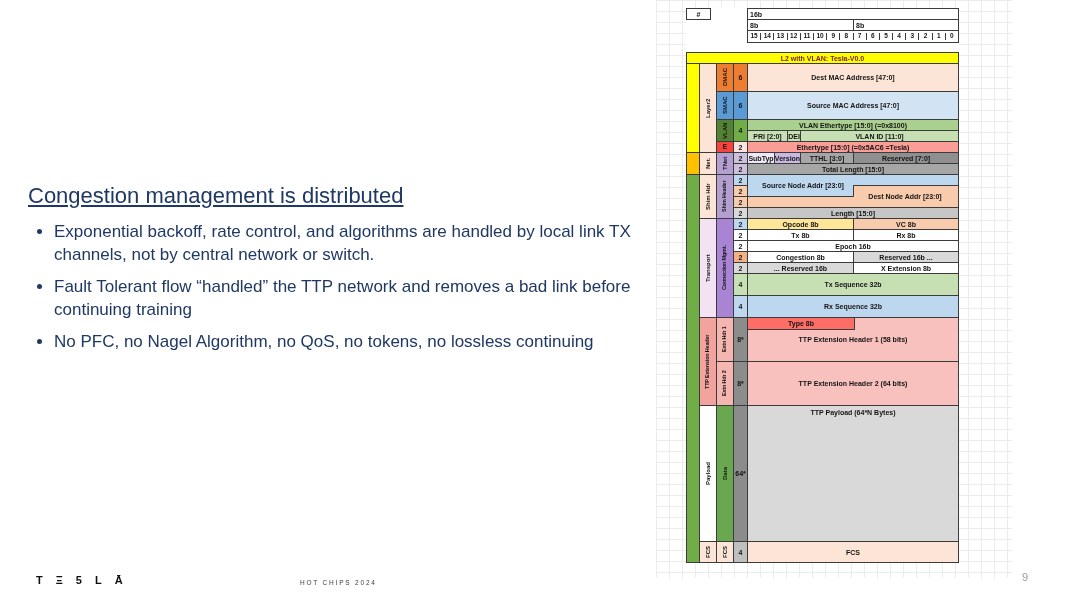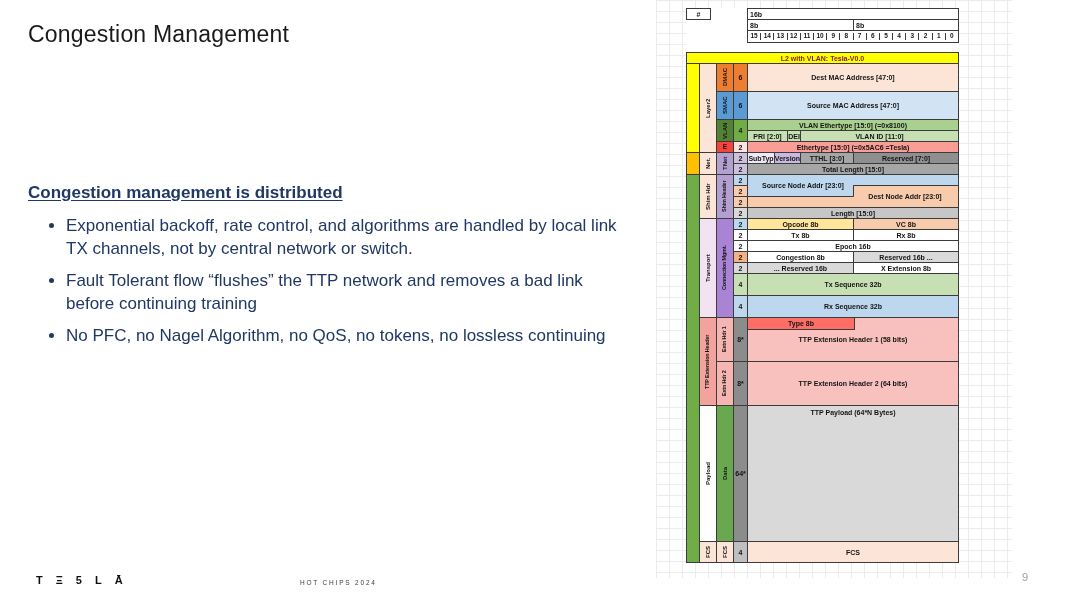--- a/index.html
+++ b/index.html
@@ -6,22 +6,22 @@
   .slide{position:relative;width:1068px;height:601px;background:#ffffff;overflow:hidden;
          font-family:"Liberation Sans",sans-serif;}
   
   .grid-bg{position:absolute;left:656px;top:0;width:356px;height:578px;
     background-image:
       repeating-linear-gradient(to right,#ececec 0 1px,transparent 1px 13px),
       repeating-linear-gradient(to bottom,#ececec 0 1px,transparent 1px 11px);}
   h1.title{position:absolute;left:28px;top:21px;margin:0;font-size:23px;font-weight:400;
            color:#1a1a1a;letter-spacing:.2px;}
   .content{position:absolute;left:28px;top:183px;width:612px;color:#1F3864;}
-  .content h2{margin:0 0 12px 0;font-size:17px;font-weight:700;text-decoration:underline;text-underline-offset:2px;}
-  .content ul{margin:12px;padding-left:26px;list-style:disc;}
+  .content h2{margin:0 0 12px 0;font-size:22px;font-weight:400;text-decoration:underline;text-underline-offset:2px;}
+  .content ul{margin:0;padding-left:26px;list-style:disc;}
   .content li{font-size:17px;line-height:1.33;margin-bottom:10px;}
   
   .packet{position:absolute;left:686px;top:8px;width:274px;height:556px;}
   .c{position:absolute;box-sizing:border-box;border:1px solid #3b3b3b;display:flex;
      align-items:center;justify-content:center;font-size:7px;font-weight:bold;color:#141414;
      text-align:center;overflow:hidden;line-height:1;}
   .plain{position:absolute;box-sizing:border-box;}
   .v{writing-mode:vertical-rl;transform:rotate(180deg);font-size:6px;}
   .vs{font-size:5.5px;letter-spacing:-.2px;}
   .leftal{justify-content:flex-start;padding-left:2px;}
@@ -34,27 +34,26 @@
   .logo{position:absolute;left:36px;top:574px;font-size:11px;font-weight:bold;color:#0f0f0f;letter-spacing:13px;}
   .conf{position:absolute;left:300px;top:579px;font-size:6.5px;letter-spacing:1.8px;color:#3c3c3c;}
   .pagenum{position:absolute;left:1022px;top:571px;font-size:11px;color:#9c9c9c;}
 </style>
 </head>
 <body>
 
 <div class="slide">
   <div class="grid-bg"></div>
 
-  <h1 class="title">Congestion Management</h1>
 
   <div class="content">
     <h2>Congestion management is distributed</h2>
     <ul>
       <li>Exponential backoff, rate control, and algorithms are handled by local link TX channels, not by central network or switch.</li>
-      <li>Fault Tolerant flow “flushes” the TTP network and removes a bad link before continuing training</li>
+      <li>Fault Tolerant flow “handled” the TTP network and removes a bad link before continuing training</li>
       <li>No PFC, no Nagel Algorithm, no QoS, no tokens, no lossless continuing</li>
     </ul>
   </div>
 
   <div class="packet">
 
     <div class="plain" style="left:0;top:0;width:273px;height:45px;background:#fff"></div>
 
     <div class="c" style="left:0;top:0;width:25px;height:12px;background:#fff">#</div>
     <div class="c leftal" style="left:61px;top:0;width:212px;height:12px;background:#fff">16b</div>

